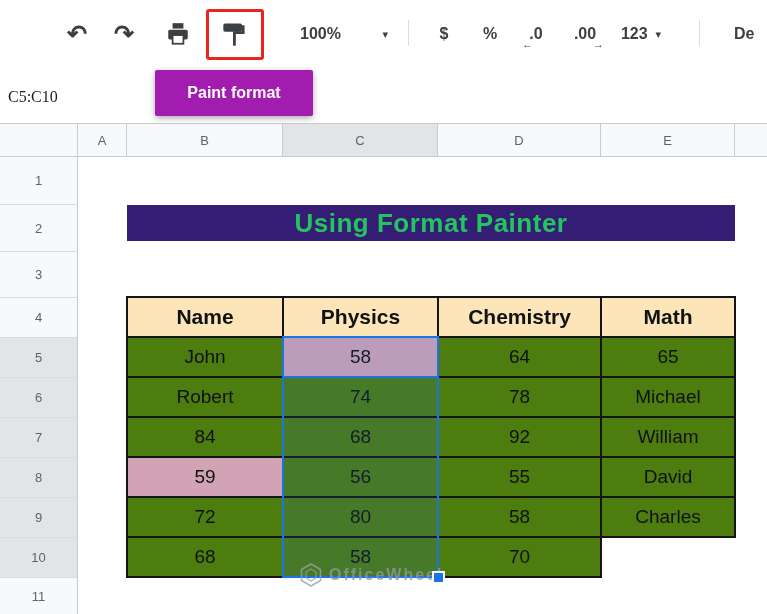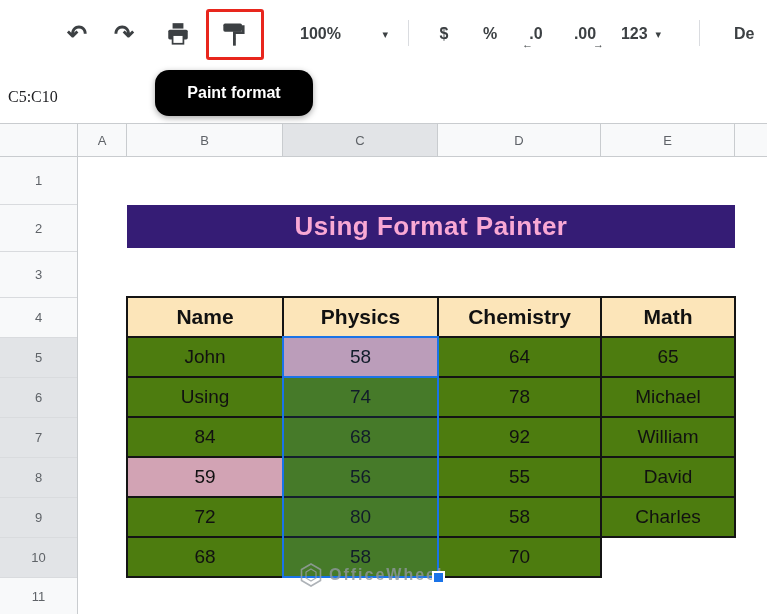--- a/index.html
+++ b/index.html
@@ -13,43 +13,43 @@
             color:#3c4043; border-radius:4px; cursor:pointer; }
   .glyph { font-size:24px; font-weight:bold; line-height:1; }
   .tb-text { font-size:16px; color:#3c4043; font-weight:bold; }
   .sep { position:absolute; top:20px; width:1px; height:26px; background:#dadce0; }
   .dd-arrow { font-size:11px; color:#3c4043; margin-left:8px; }
   .mini-arrow { position:absolute; font-size:11px; bottom:4px; color:#3c4043; font-weight:bold; }
   .red-box { position:absolute; left:206px; top:9px; width:58px; height:51px;
              border:3px solid #e8261d; border-radius:3px; z-index:9; pointer-events:none; }
 
   
-  .tooltip { position:absolute; left:155px; top:70px; width:158px; height:46px; background:#000000;
+  .tooltip { position:absolute; left:155px; top:70px; width:158px; height:46px; background:#a21caf;
              color:#fff; font-size:16px; font-weight:bold; display:flex; align-items:center;
-             justify-content:center; border-radius:14px; z-index:10; box-shadow:0 2px 6px rgba(0,0,0,.35); }
+             justify-content:center; border-radius:2px; z-index:10; box-shadow:0 2px 6px rgba(0,0,0,.35); }
 
   
   .namebox { position:absolute; left:8px; top:82px; height:30px; line-height:30px;
              font-size:16px; color:#202124;font-family:Liberation Serif, serif; }
 
   
   .colheads { position:absolute; left:0; top:123px; width:767px; height:34px; display:flex;
               border-top:1px solid #c9cccf; border-bottom:1px solid #c9cccf; background:#f8f9fa; }
   .ch { height:100%; border-right:1px solid #c9cccf; display:flex; align-items:center; justify-content:center;
         font-size:13px; color:#5f6368; background:#f8f9fa; cursor:pointer; }
   .ch.sel { background:#e2e4e7; }
   .rowheads { position:absolute; left:0; top:157px; width:78px; height:457px; background:#f8f9fa;
               border-right:1px solid #c9cccf; }
   .rh { width:100%; border-bottom:1px solid #d9dbde; display:flex; align-items:center; justify-content:center;
         font-size:13px; color:#5f6368; background:#f8f9fa; cursor:pointer; }
   .rh.sel { background:#e2e4e7; }
 
   
-  .banner { position:absolute; left:127px; top:205px; width:608px; height:43px; background:#351c75;
-            color:#f9a8d4; font-size:26px; font-weight:bold; display:flex; align-items:center;
+  .banner { position:absolute; left:127px; top:205px; width:608px; height:36px; background:#351c75;
+            color:#22c55e; font-size:26px; font-weight:bold; display:flex; align-items:center;
             justify-content:center; letter-spacing:.5px; }
 
   
   .table { position:absolute; left:126px; top:296px; display:grid;
            grid-template-columns:156px 155px 163px 134px; grid-auto-rows:40px;
            border-top:2px solid #141414; border-left:2px solid #141414; z-index:2; }
   .table > div { border-right:2px solid #141414; border-bottom:2px solid #141414; background:#4d7c0f;
                  display:flex; align-items:center; justify-content:center; font-size:19px; color:#111;
                  cursor:cell; }
   .table > .th { background:#fce5b9; font-weight:bold; font-size:21px; }
@@ -159,21 +159,21 @@
     <div class="th">Name</div>
     <div class="th">Physics</div>
     <div class="th">Chemistry</div>
     <div class="th">Math</div>
 
     <div>John</div>
     <div class="pink">58</div>
     <div>64</div>
     <div>65</div>
 
-    <div>Using</div>
+    <div>Robert</div>
     <div>74</div>
     <div>78</div>
 
     <div>Michael</div>
     <div>84</div>
     <div>68</div>
     <div>92</div>
 
     <div>William</div>
     <div class="pink">59</div>

